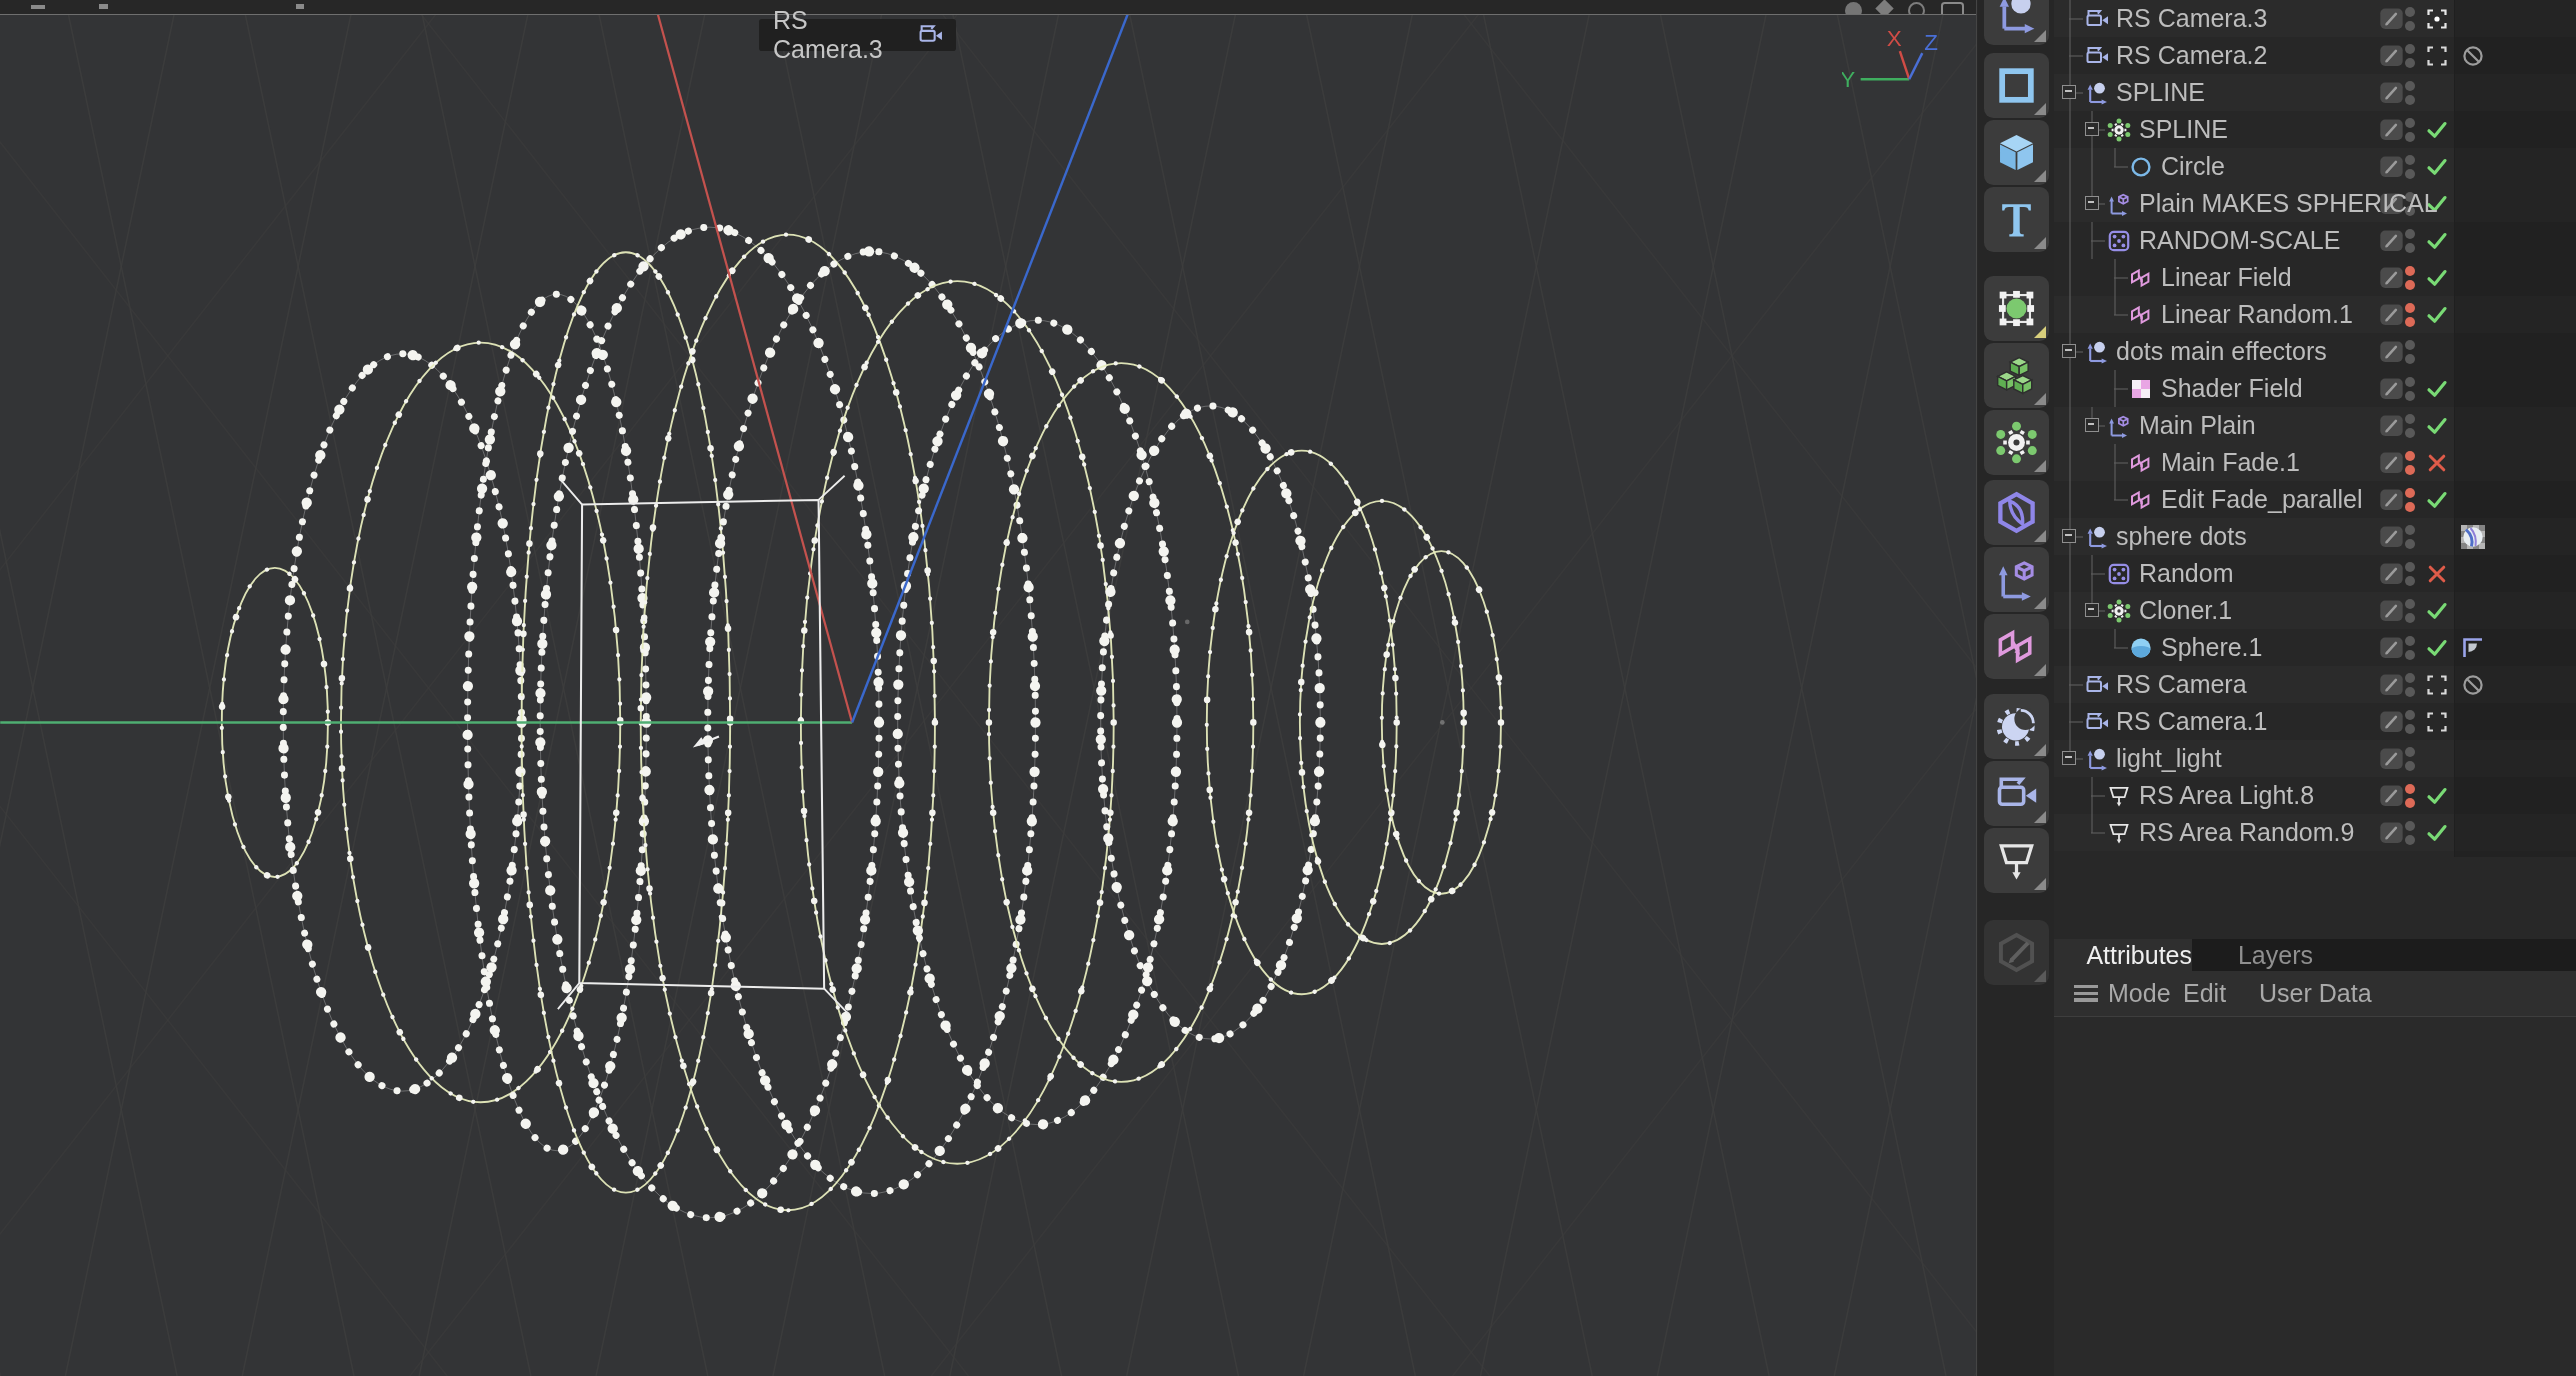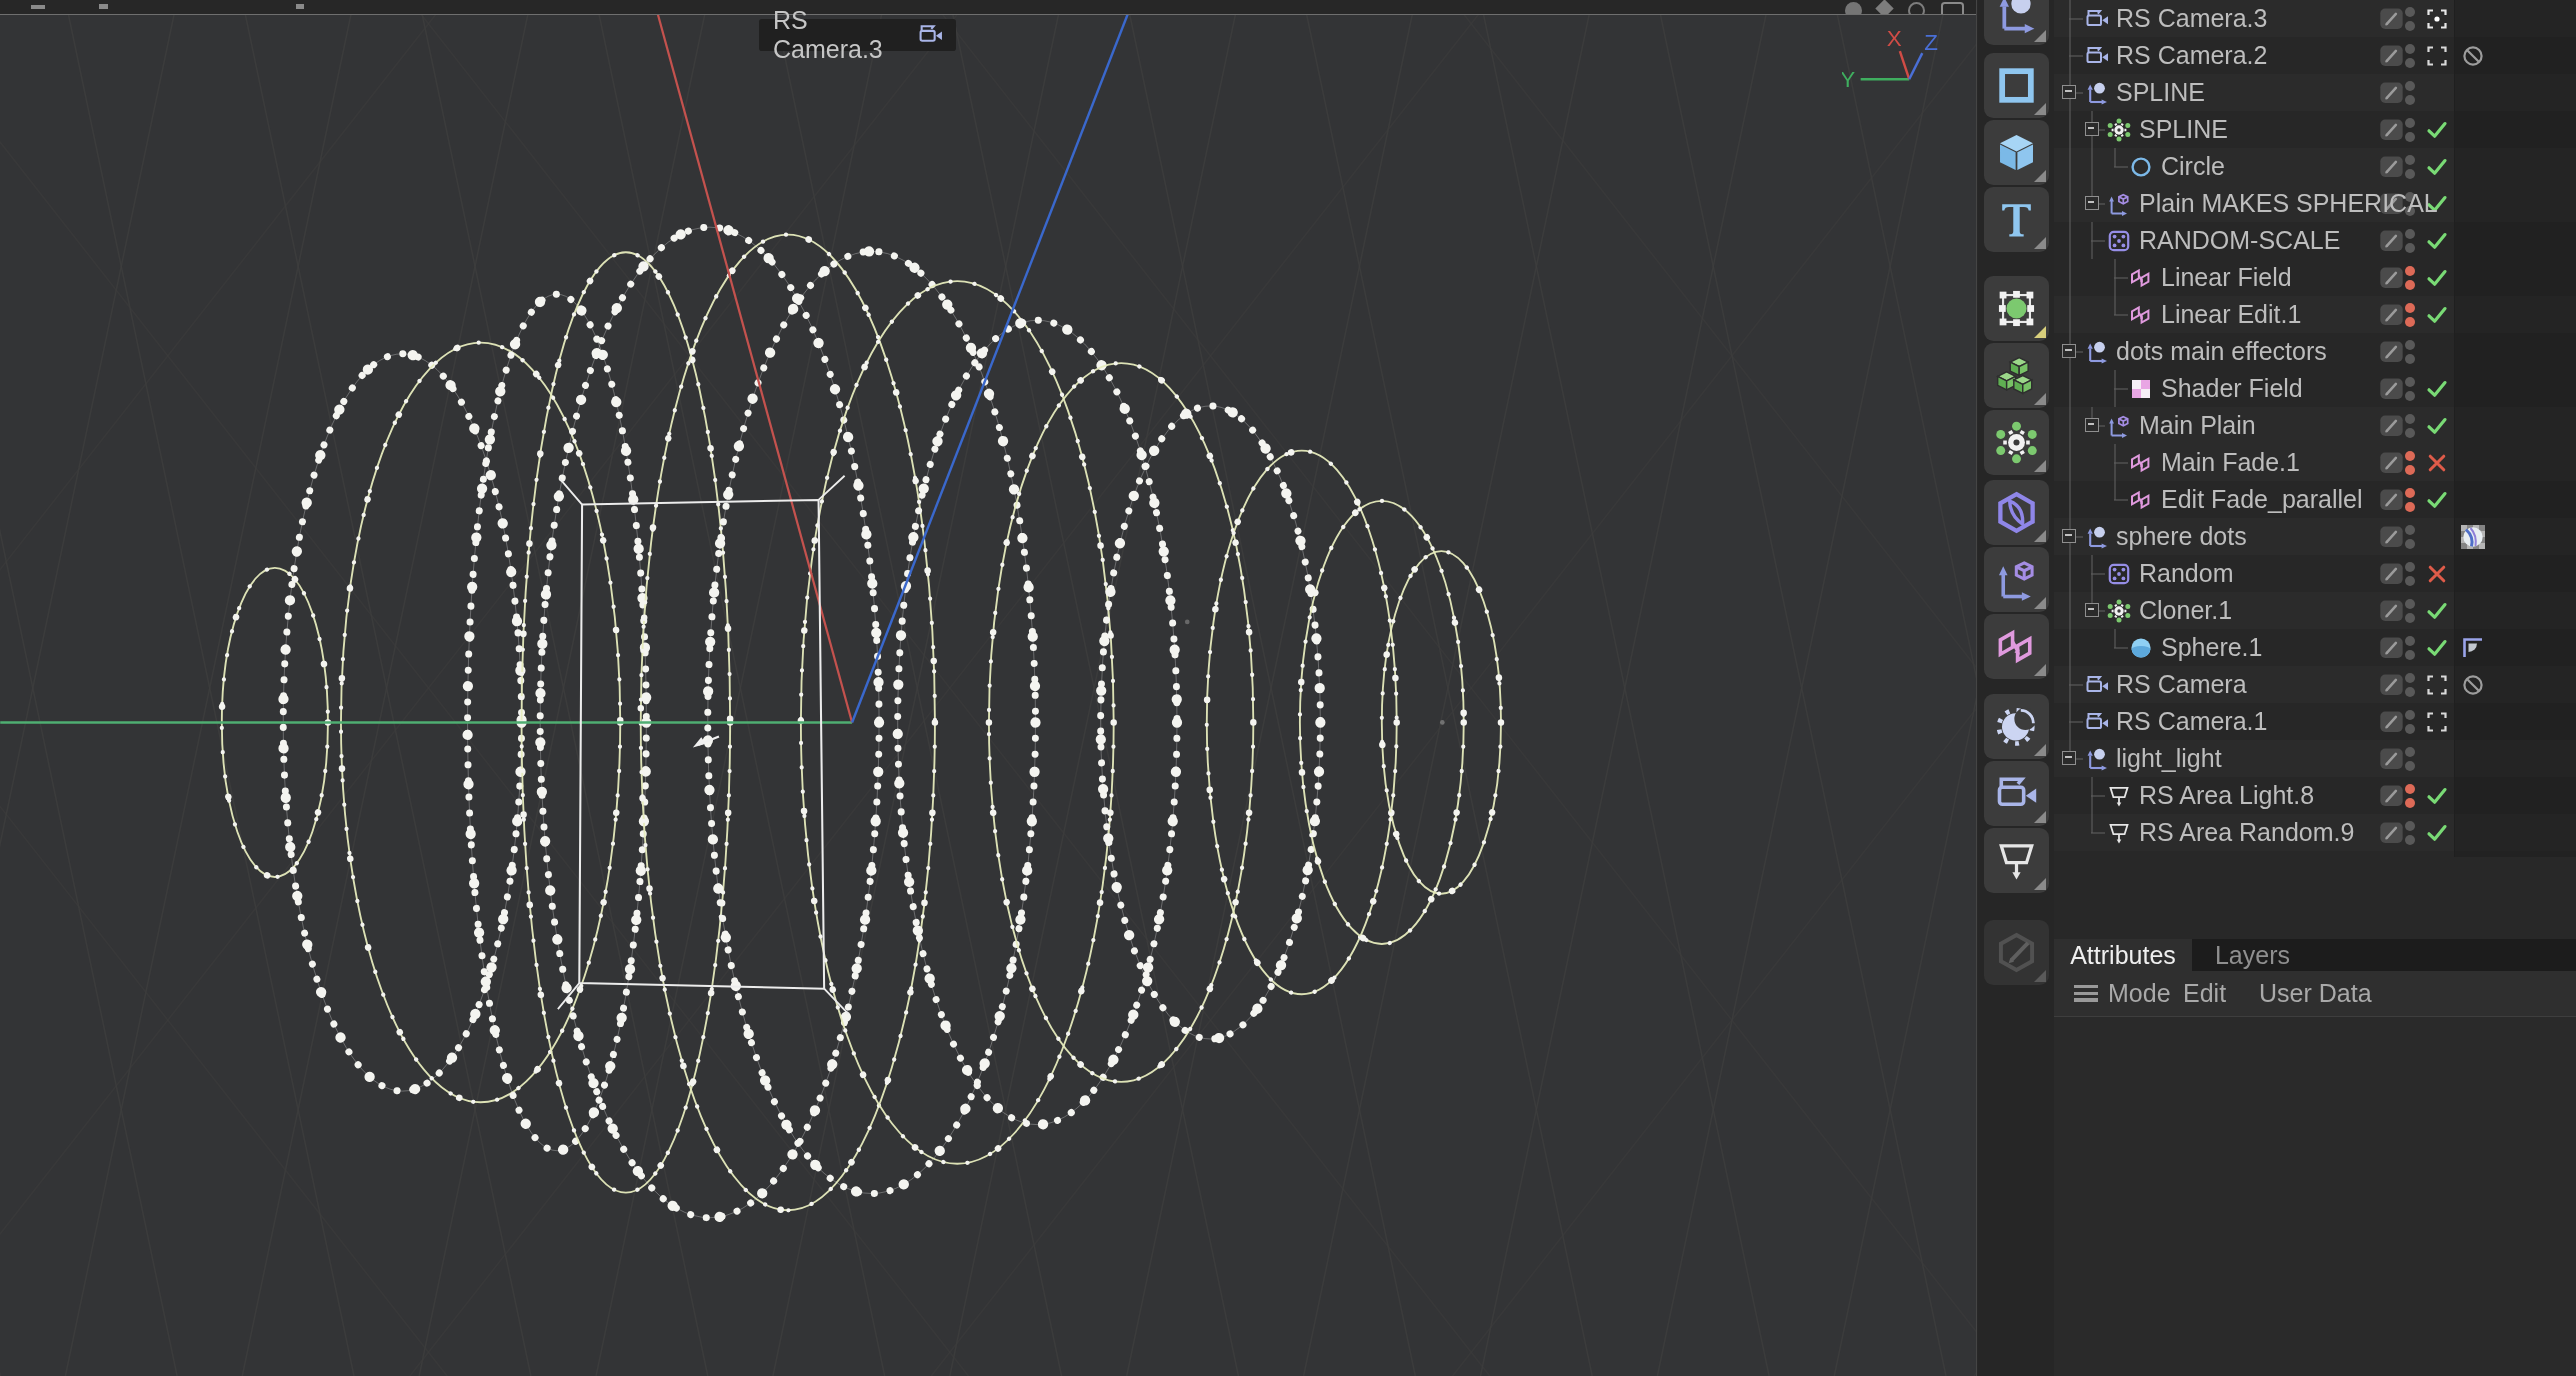--- a/index.html
+++ b/index.html
@@ -45,21 +45,21 @@
   .dot.g{background:#595959;} .dot.r{background:#dd6a57;}
   .state{position:absolute;left:371px;top:6.5px;width:24px;height:24px;}
   .state svg{width:24px;height:24px;display:block;}
   .tag{position:absolute;left:407px;top:6.5px;width:24px;height:24px;z-index:3;}
   .tag svg{width:24px;height:24px;display:block;}
   #om-col2{position:absolute;left:400px;top:0;width:121px;height:857px;background:rgba(0,0,0,.15);border-left:1.9px solid #1f1f1f;z-index:1;}
 
   
   #attr{position:absolute;left:2054px;top:939px;width:522px;height:438px;background:#2a2a2a;}
   #attr-tabbar{position:absolute;left:0;top:0;width:522px;height:32px;background:#1c1c1c;display:flex;}
-  .attr-tab{height:32px;line-height:33px;text-align:center;font-size:25px;}
+  .attr-tab{height:32px;line-height:33px;text-align:right;font-size:25px;}
   .attr-tab.active{width:138px;background:#2f2f2f;color:#efefef;}
   .attr-tab.inactive{width:121px;color:#8f8f8f;}
   #attr-menubar{position:absolute;left:0;top:32px;width:522px;height:45px;background:#2f2f2f;border-bottom:1.9px solid #3e3e3e;}
   #attr-menubar .mi{position:absolute;top:0;height:45px;line-height:45px;font-size:25px;color:#a9a9a9;}
   #hamburger{position:absolute;left:19.6px;top:14px;width:24px;height:17px;}
   #hamburger div{width:24px;height:3.3px;background:#9a9a9a;margin-bottom:3.4px;}
 </style>
 </head>
 <body>
 
@@ -636,21 +636,21 @@
           <div class="om-icon" style="left: 75px;">
             <svg viewBox="0 0 24 24">
               <g fill="none" stroke="#e09ade" stroke-width="2">
                 <path d="M3,8.3 9.8,4.4 9.8,12.4 3,16.3 Z"></path>
                 <path d="M12.6,11.6 19.4,7.7 19.4,15.7 12.6,19.6 Z"></path>
                 <path d="M9.8,9.5 12.9,14.7"></path>
               </g>
               <polygon points="13.9,16.6 13.4,13 10.8,15.2" fill="#e09ade"></polygon>
             </svg>
           </div>
-          <div class="om-label" style="left: 107px;">Linear Edit.1</div>
+          <div class="om-label" style="left: 107px;">Linear Random.1</div>
           <div class="pen">
             <svg viewBox="0 0 24 22">
               <rect x="0.5" y="0.5" width="23" height="21" rx="5" fill="#4b4b4b"></rect>
               <path d="M7,16.5 L16.5,6" stroke="#9b9b9b" stroke-width="2.6" stroke-linecap="round"></path>
               <path d="M5.6,18 l3,-1 -2,-2 Z" fill="#9b9b9b"></path>
             </svg>
           </div>
           <div class="dot d1 r"></div>
           <div class="dot d2 r"></div>
           <div class="state">

